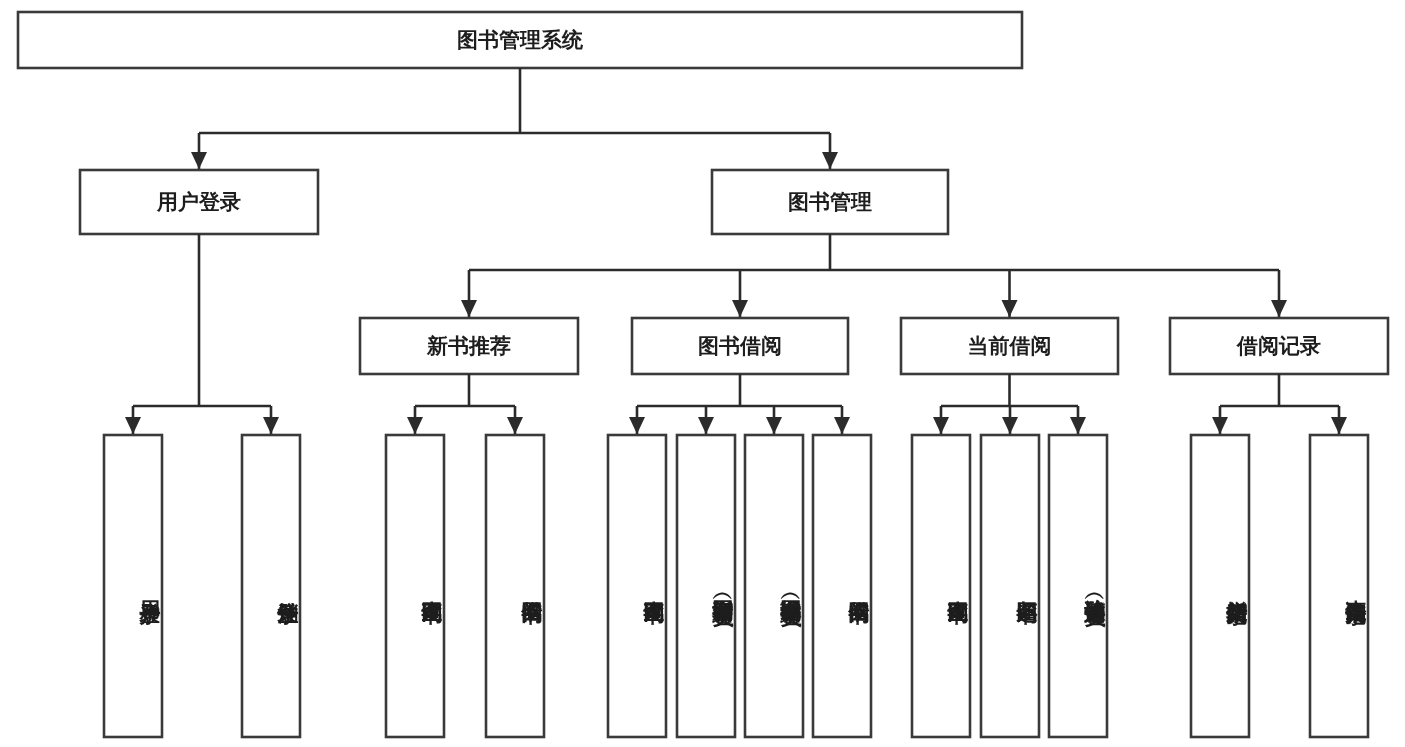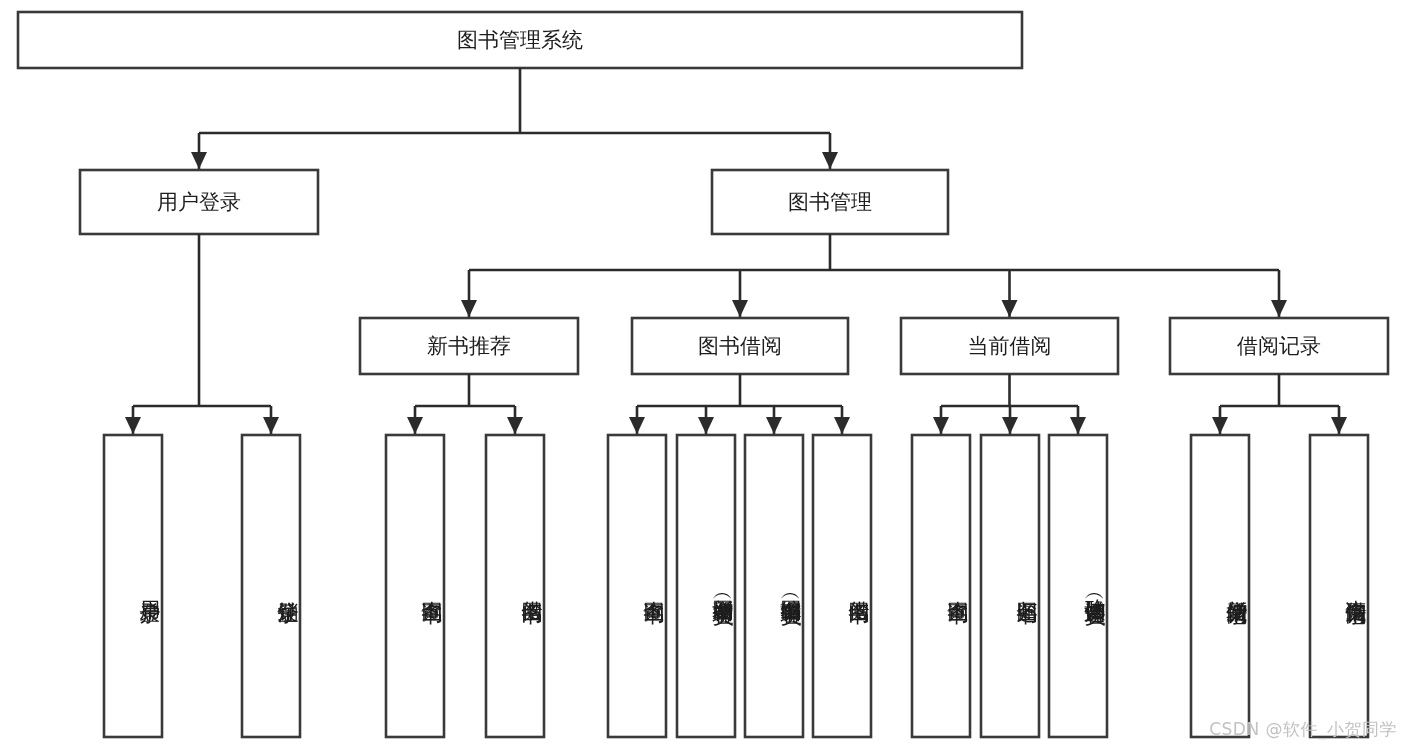--- a/index.html
+++ b/index.html
@@ -12,20 +12,21 @@
     width: 1405px;
     height: 747px;
     overflow: hidden;
     font-family: "DejaVu Sans", "Liberation Sans", sans-serif;
     position: relative;
   }
   #diagram-root {
     position: relative;
     width: 1405px;
     height: 747px;
+    font-weight: bold;
   }
   svg.diagram-canvas {
     position: absolute;
     top: 0;
     left: 0;
     width: 1405px;
     height: 747px;
     display: block;
   }
   .node-box {
@@ -172,14 +173,13 @@
       <div class="vlabel" style="left: 678px; top: 443px; width: 56px; height: 286px;">新增图书（管理员）</div>
       <div class="vlabel" style="left: 746px; top: 443px; width: 56px; height: 286px;">编辑图书（管理员）</div>
       <div class="vlabel" style="left: 814px; top: 443px; width: 56px; height: 286px;">借阅图书</div>
       <div class="vlabel" style="left: 913px; top: 443px; width: 56px; height: 286px;">查询图书</div>
       <div class="vlabel" style="left: 982px; top: 443px; width: 56px; height: 286px;">归还图书</div>
       <div class="vlabel" style="left: 1050px; top: 443px; width: 56px; height: 286px;">确认归还（管理员）</div>
       <div class="vlabel" style="left: 1192px; top: 443px; width: 56px; height: 286px;">新增借阅记录</div>
       <div class="vlabel" style="left: 1311px; top: 443px; width: 56px; height: 286px;">查询借阅记录</div>
     </div>
 
-  <div class="watermark">CSDN @软件_小贺同学</div>
 </div>
 
 </body></html>

